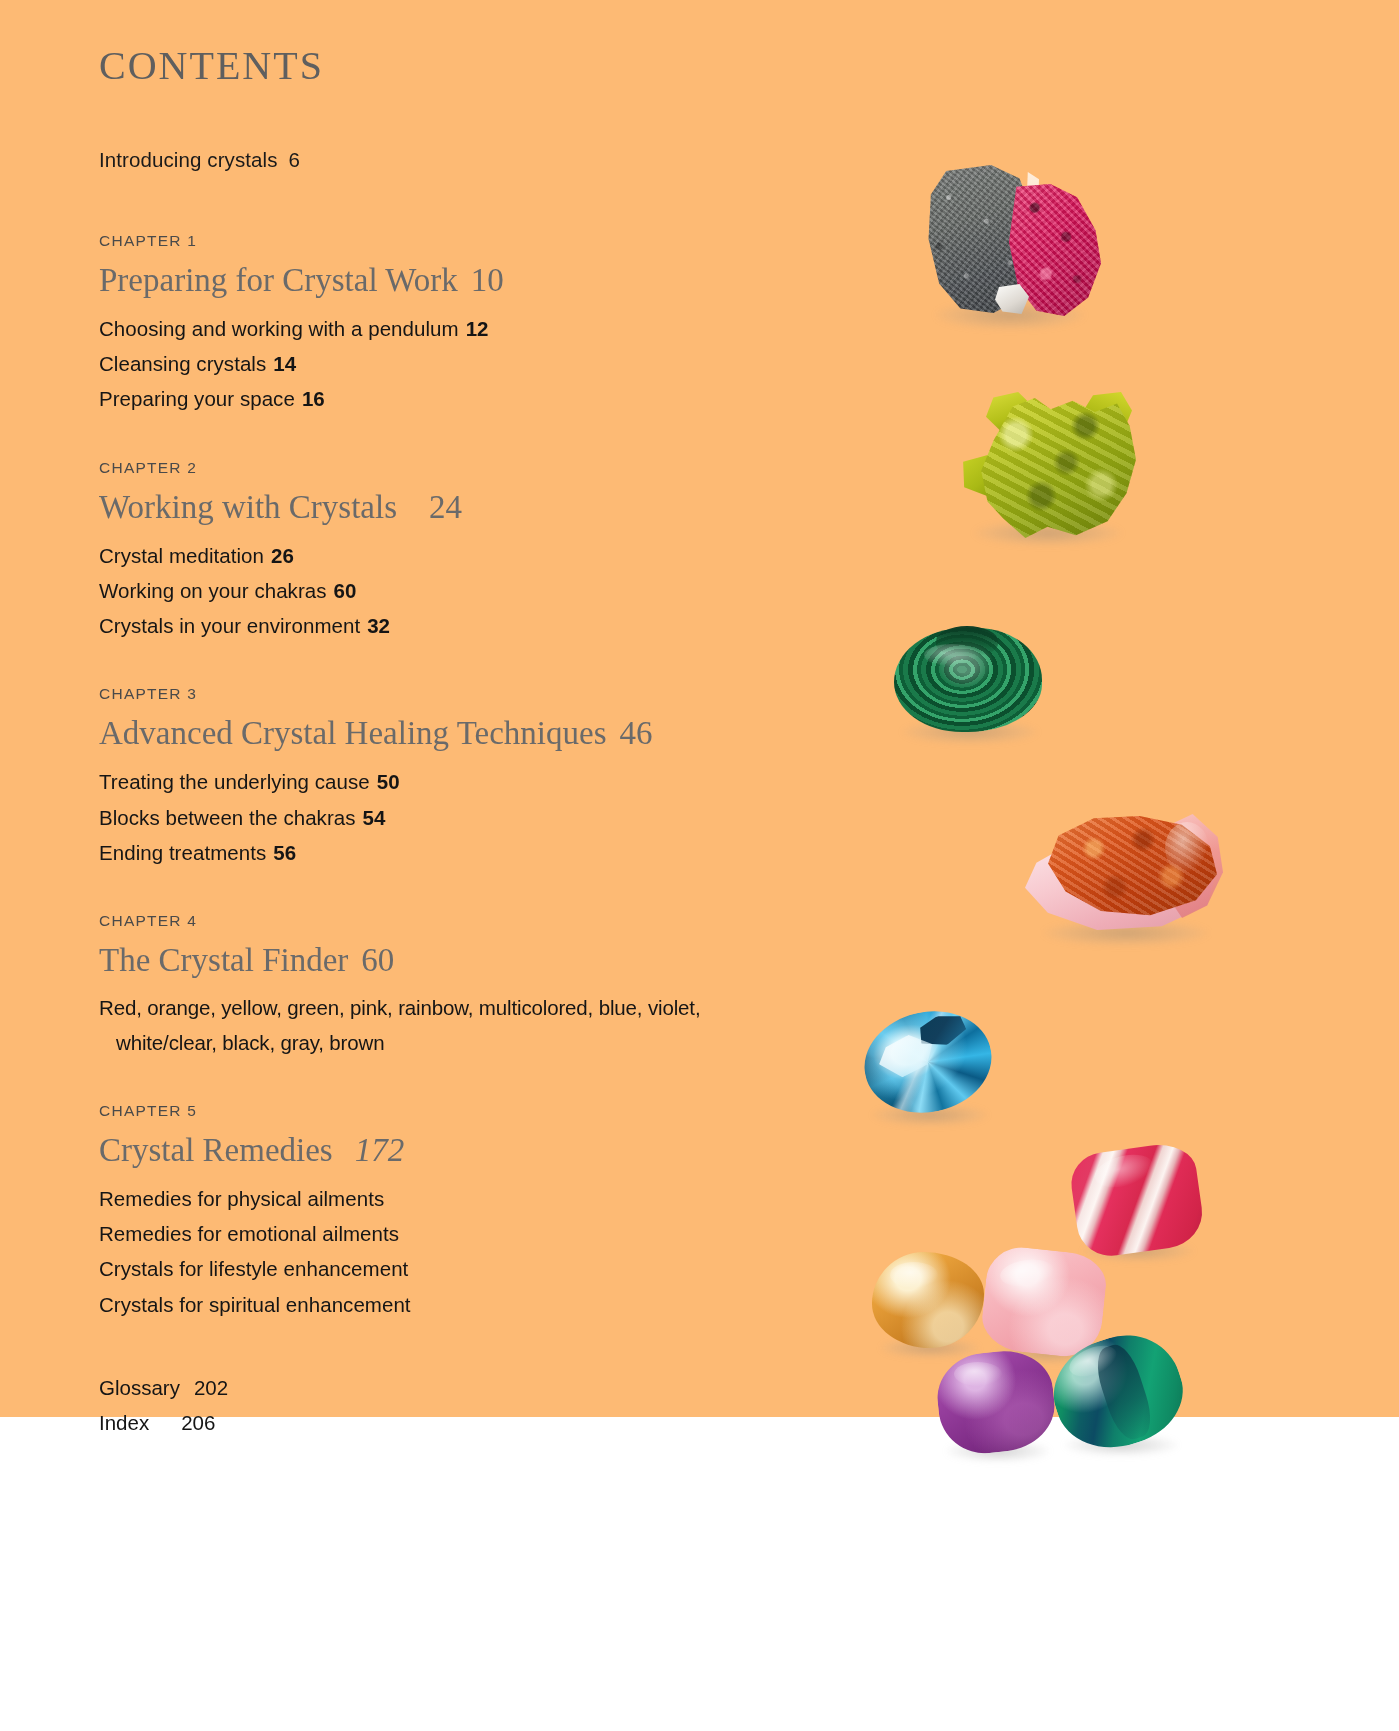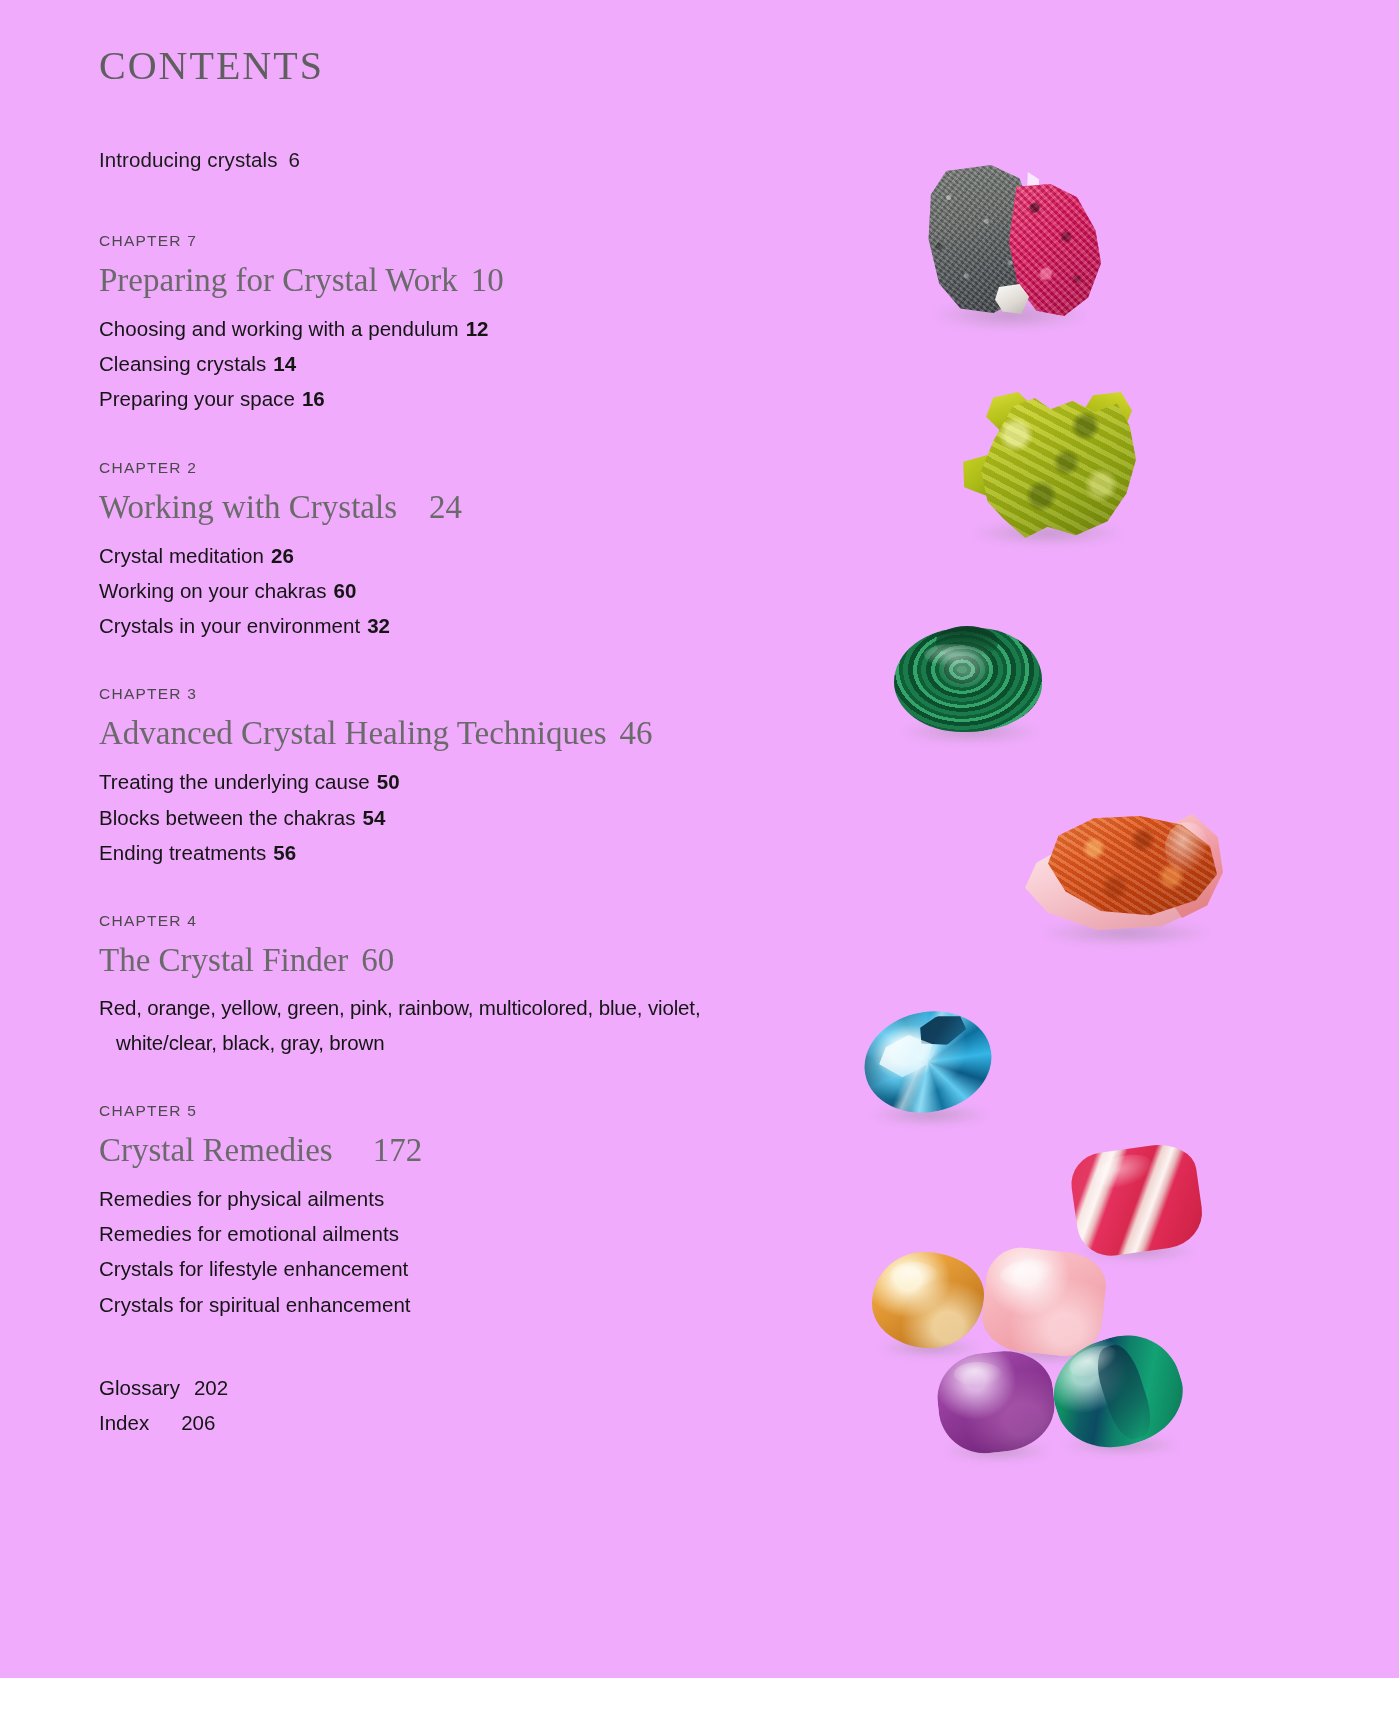--- a/index.html
+++ b/index.html
@@ -9,22 +9,22 @@
     height: 1731px;
     background: #ffffff;
     font-family: "Liberation Sans", sans-serif;
     overflow: hidden;
     position: relative;
   }
 
   .page {
     position: relative;
     width: 1399px;
-    height: 1678px;
-    background: #f0abfc;
+    height: 1417px;
+    background: #fdba74;
   }
 
   
   .toc-column {
     position: absolute;
     left: 99px;
     top: 46px;
     width: 700px;
   }
 
@@ -62,21 +62,21 @@
     font-family: "Liberation Serif", "DejaVu Serif", serif;
     font-size: 33px;
     color: #6a6a6a;
     font-weight: 400;
     line-height: 1.12;
     margin-bottom: 12px;
     white-space: nowrap;
   }
   .chapter-title .pg { color: #6a6a6a; }
   .gap-sm .pg { margin-left: 13px; }
-  .gap-md .pg { margin-left: 40px; }
+  .gap-md .pg { margin-left: 22px; font-style: italic; }
   .gap-lg .pg { margin-left: 32px; }
 
   .sub-list { margin: 0; padding: 0; list-style: none; }
   .sub-item {
     font-size: 20.5px;
     color: #151515;
     letter-spacing: 0.05px;
     line-height: 1.72;
     font-weight: 400;
     white-space: nowrap;
@@ -386,21 +386,21 @@
 
   <div class="toc-column">
 
     <h1 class="page-title">CONTENTS</h1>
 
     <div class="intro-line">
       <span>Introducing crystals</span><span class="pg">6</span>
     </div>
 
     <div class="chapter-block">
-      <div class="chapter-label">CHAPTER 7</div>
+      <div class="chapter-label">CHAPTER 1</div>
       <div class="chapter-title gap-sm">
         <span>Preparing for Crystal Work</span><span class="pg">10</span>
       </div>
       <ul class="sub-list">
         <li class="sub-item">
           <span>Choosing and working with a pendulum</span><span class="pg">12</span>
         </li>
         <li class="sub-item">
           <span>Cleansing crystals</span><span class="pg">14</span>
         </li>

